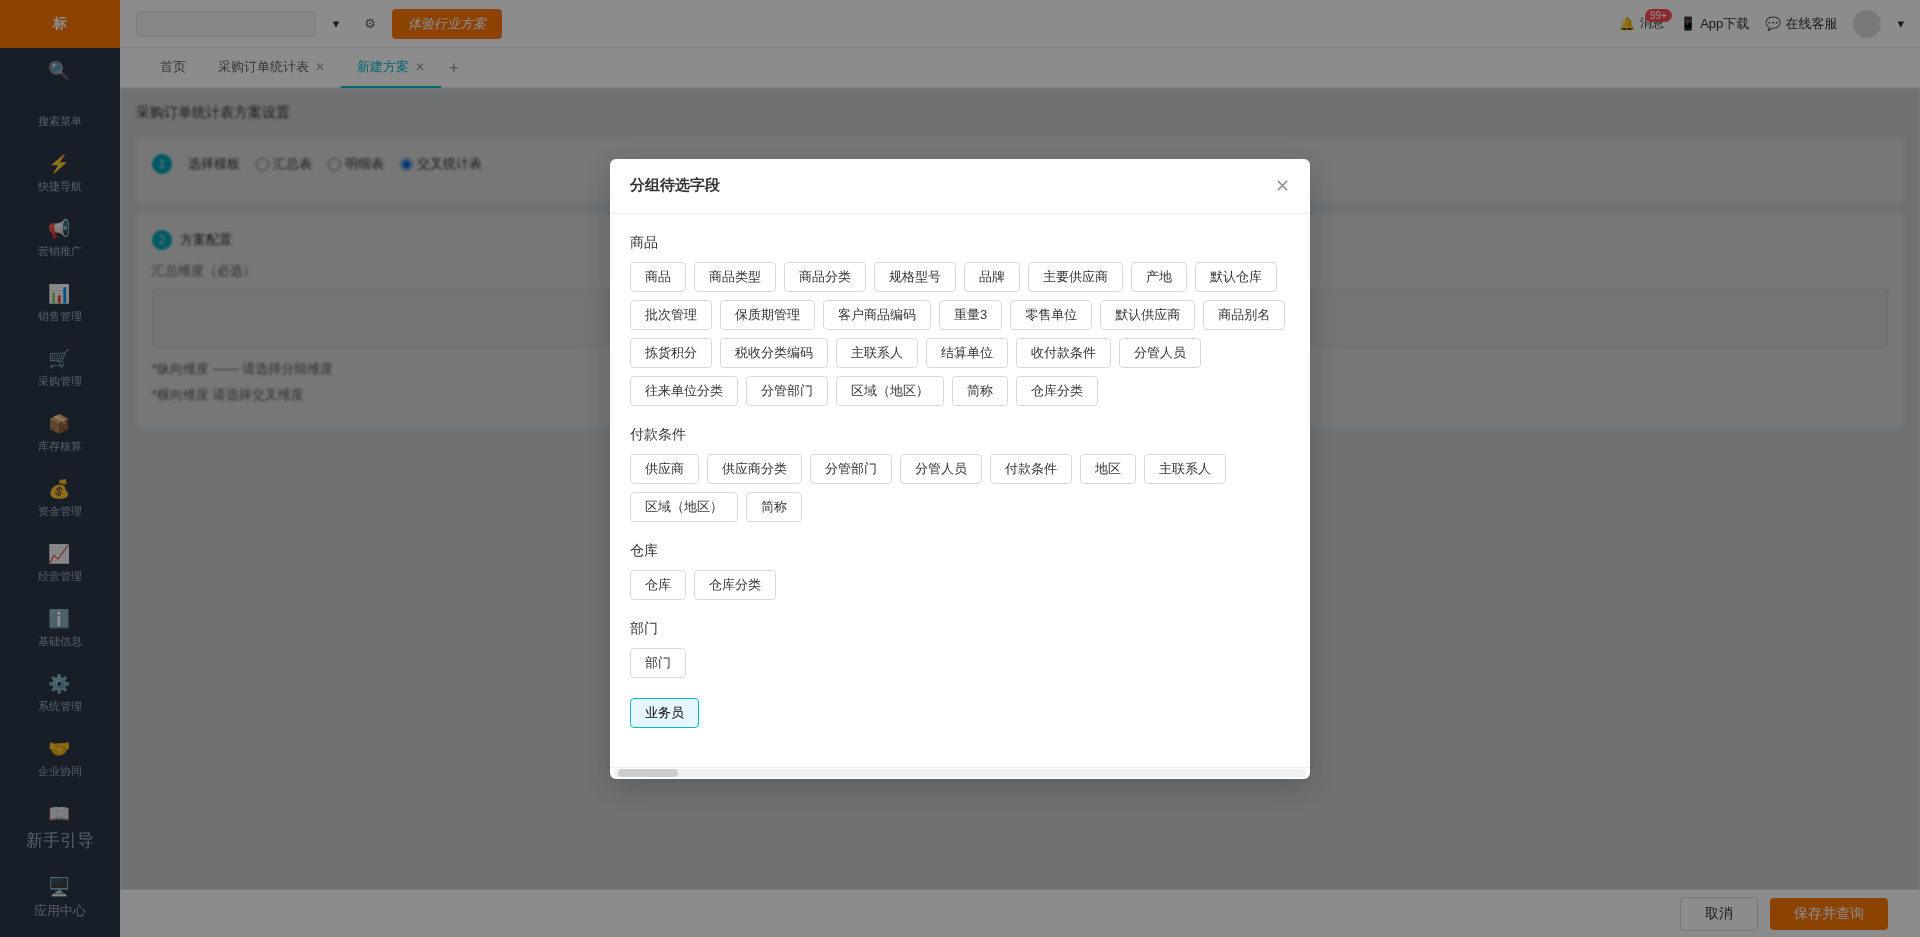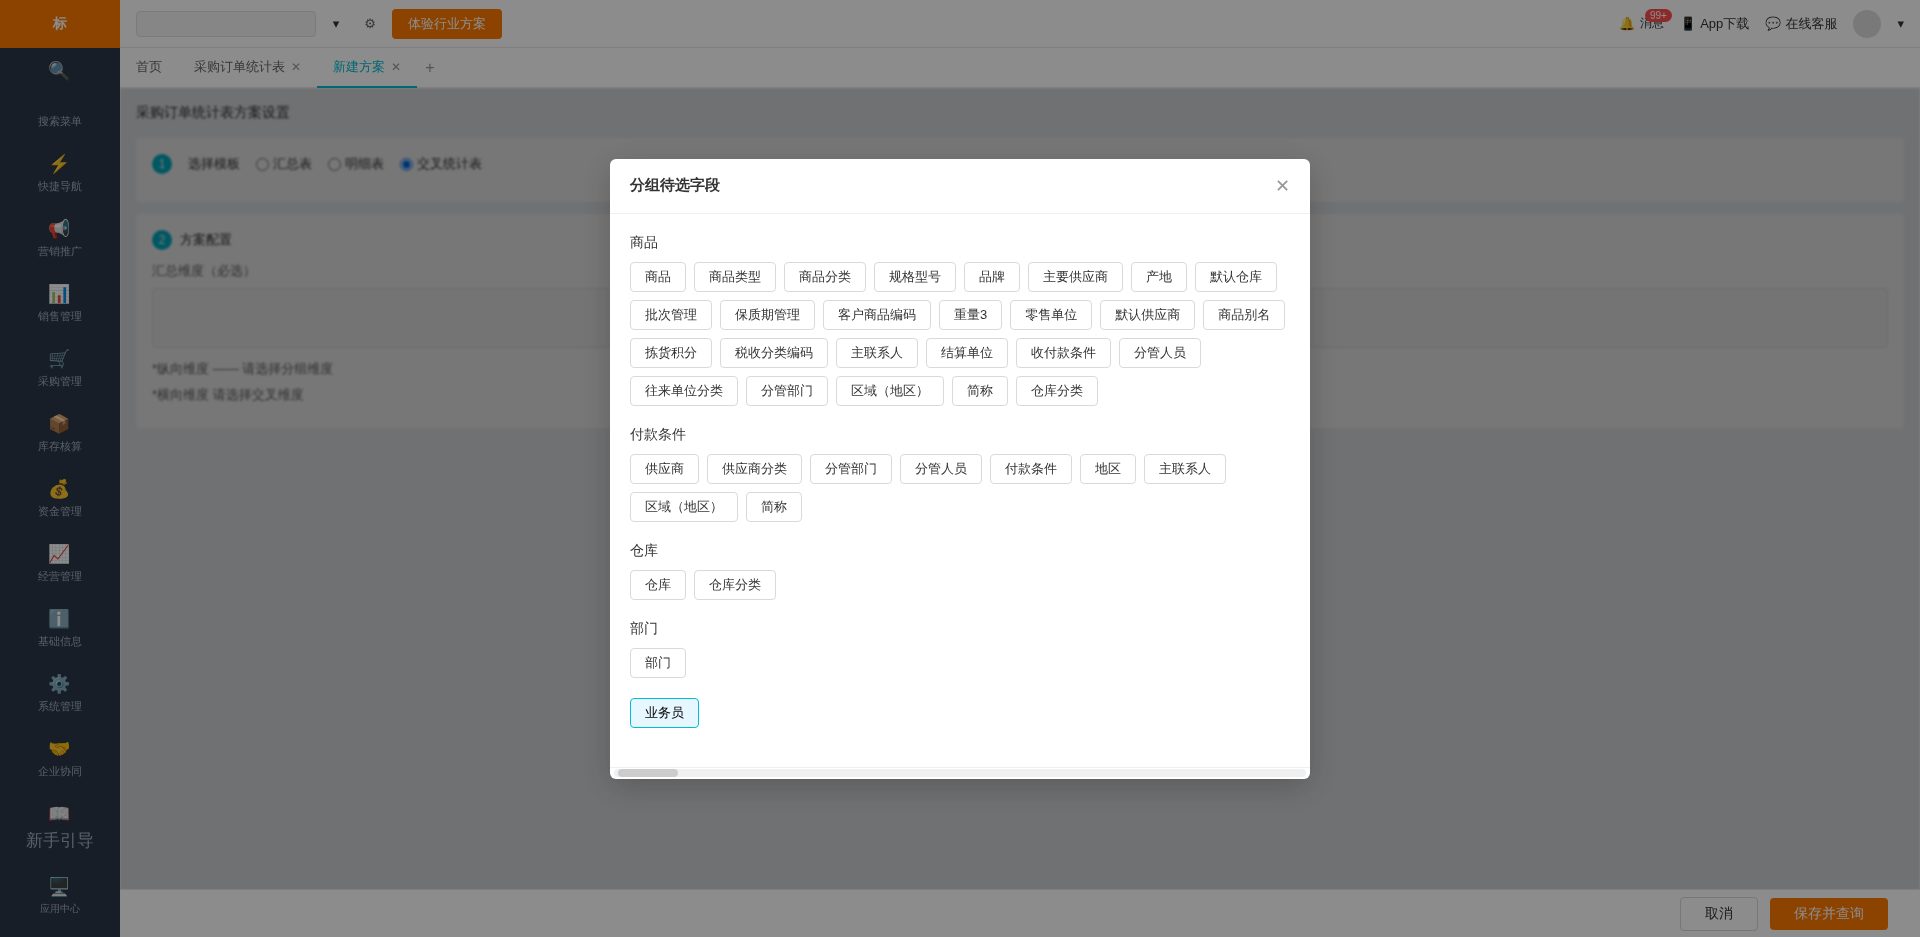--- a/index.html
+++ b/index.html
@@ -13,34 +13,34 @@
       align-items: center;
       padding: 0 16px;
       border-bottom: 1px solid #e8e8e8;
       justify-content: space-between;
       position: fixed; top: 0; left: 0; right: 0; z-index: 100;
     }
     .logo-icon { width: 32px; height: 32px; background: #ff7a00; border-radius: 50%; display: flex; align-items: center; justify-content: center; color: white; font-size: 14px; font-weight: bold; }
     .header-search { background: #f5f5f5; border: 1px solid #e0e0e0; border-radius: 4px; padding: 4px 24px 4px 8px; width: 180px; font-size: 12px; color: #999; }
     .header-dropdown-btn { width: 24px; height: 24px; display: flex; align-items: center; justify-content: center; cursor: pointer; }
     .gear-btn { width: 28px; height: 28px; display: flex; align-items: center; justify-content: center; cursor: pointer; color: #666; }
-    .trial-btn { background: #ff7a00; color: white; border: none; border-radius: 4px; padding: 6px 16px; font-size: 13px; cursor: pointer; }
+    .trial-btn { background: #ff7a00; color: white; border: none; border-radius: 4px; padding: 6px 16px; font-size: 13px; cursor: pointer; font-style: italic; }
 
     .header-right { display: flex; align-items: center; gap: 16px; font-size: 13px; color: #333; }
     .notification-area { position: relative; display: flex; align-items: center; gap: 4px; cursor: pointer; }
     .badge { background: #ff4d4f; color: white; border-radius: 10px; font-size: 10px; padding: 1px 5px; position: absolute; top: -6px; right: -8px; }
     .avatar { width: 28px; height: 28px; background: #ddd; border-radius: 50%; }
 
     
     .tab-bar {
       height: 40px;
       background: #fff;
       display: flex;
       align-items: center;
-      padding: 0 0;
+      padding: 0 24px;
       border-bottom: 1px solid #e8e8e8;
       position: fixed; top: 48px; left: 120px; right: 0; z-index: 99;
       gap: 0;
     }
     .tab-item {
       height: 40px;
       padding: 0 16px;
       display: flex;
       align-items: center;
       gap: 6px;
@@ -243,21 +243,21 @@
       <div class="sidebar-item">
         <span class="sidebar-icon">🤝</span>
         <span style="font-size:11px;">企业协同</span>
       </div>
       <div class="sidebar-item">
         <span class="sidebar-icon">📖</span>
         <span style="font-size:17px;">新手引导</span>
       </div>
       <div class="sidebar-item">
         <span class="sidebar-icon">🖥️</span>
-        <span style="font-size:10px;">应用中心</span>
+        <span style="font-size:13px;">应用中心</span>
       </div>
       <div class="sidebar-item">
         <span class="sidebar-icon">💬</span>
         <span style="font-size:11px;">企业微信</span>
       </div>
     </div>
 </div>
 
 <div class="top-header" style="left:120px;">
   <div style="display:flex;align-items:center;gap:8px;">

